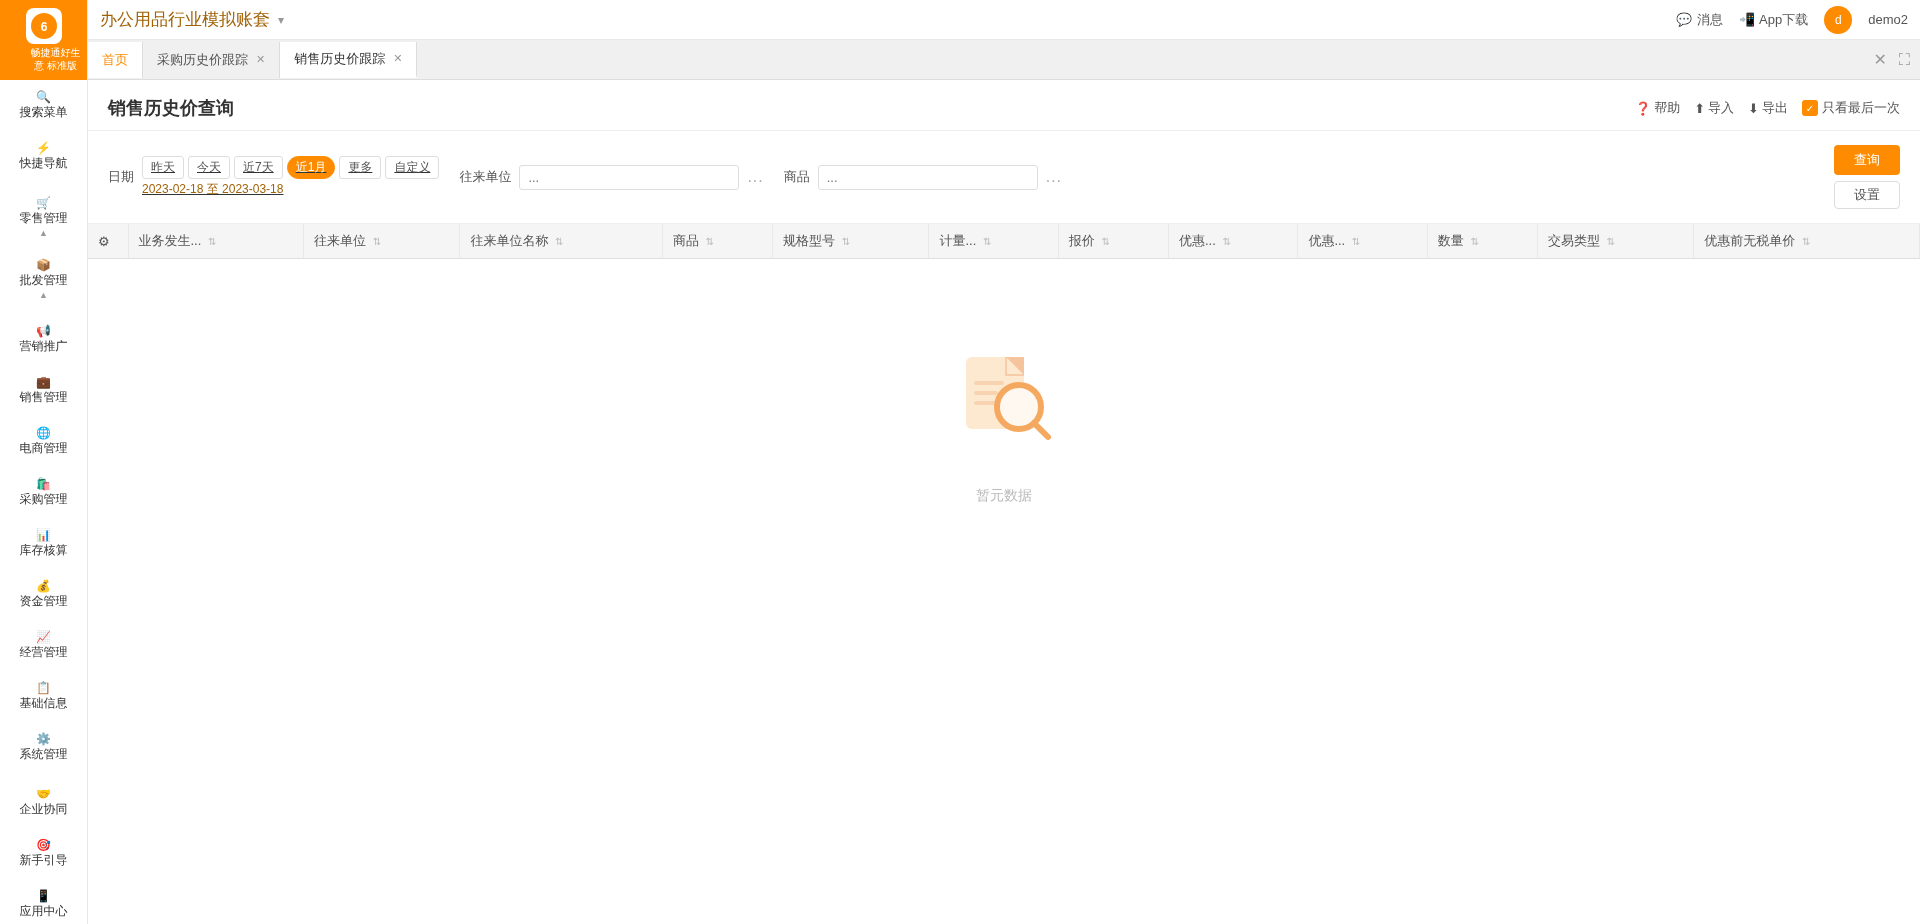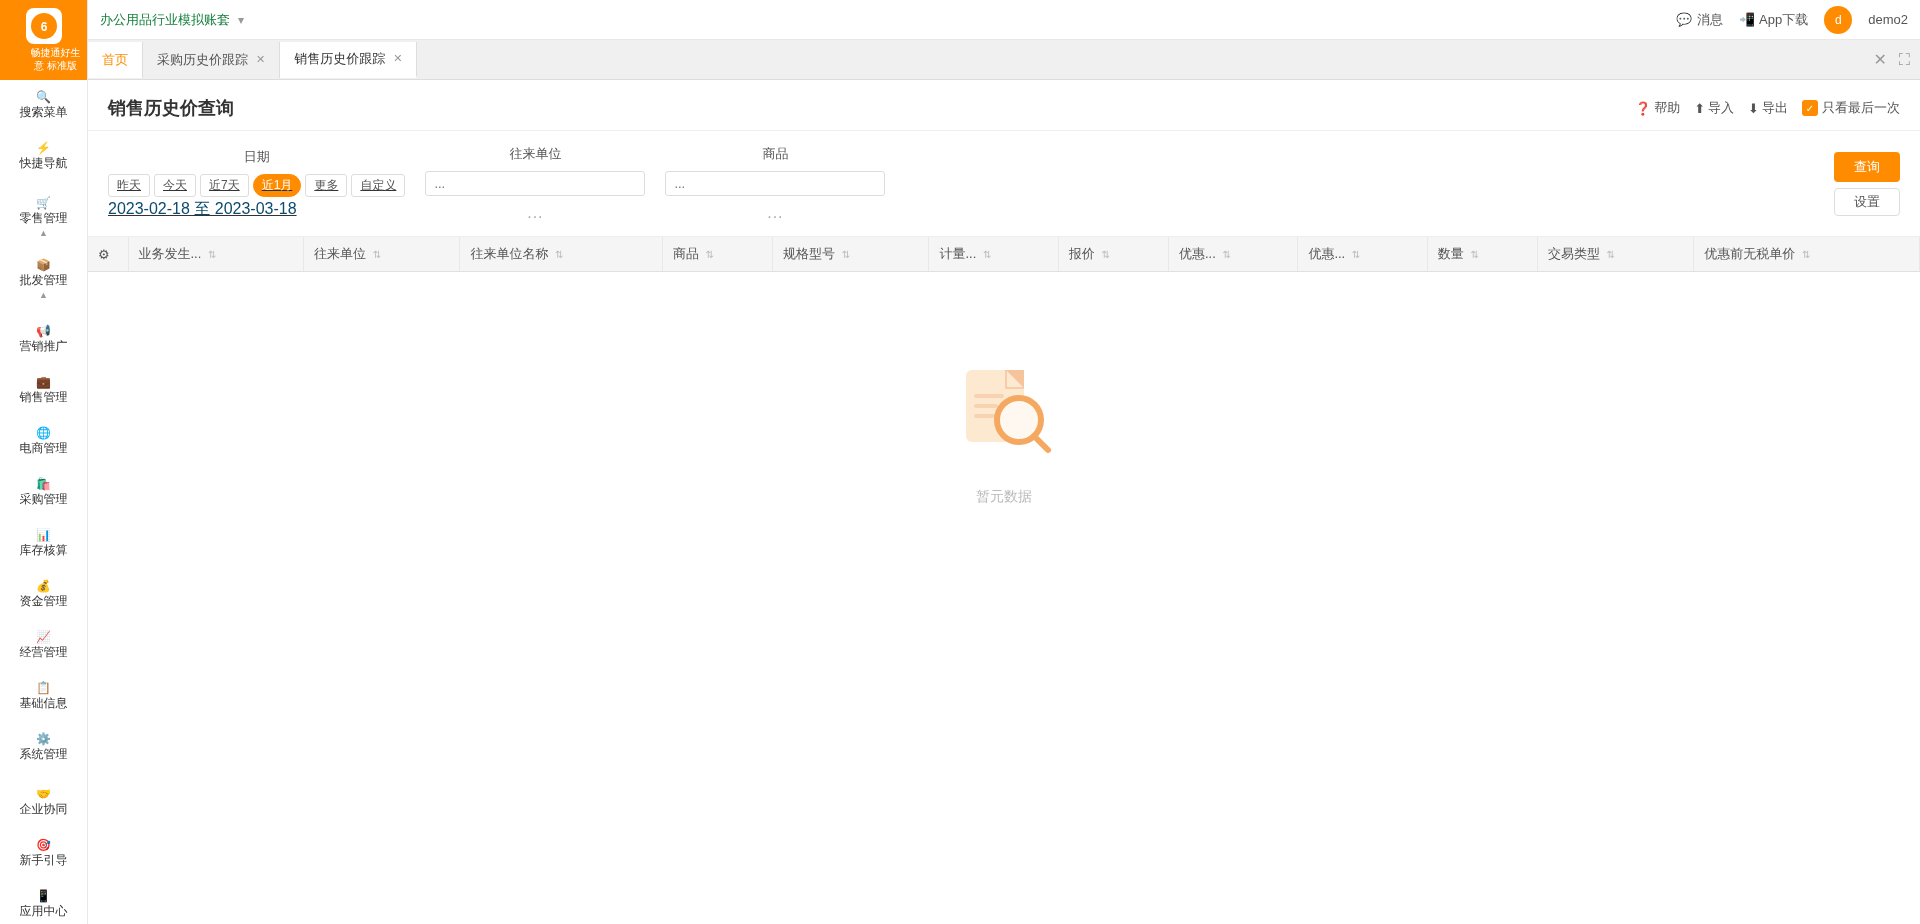--- a/index.html
+++ b/index.html
@@ -14,21 +14,21 @@
     .sidebar-divider { width: 60%; height: 1px; background: #eee; margin: 2px 0; }
     .sidebar-section-item { width: 100%; padding: 10px 4px; display: flex; flex-direction: column; align-items: center; cursor: pointer; color: #333; font-size: 12px; text-align: center; }
     .sidebar-section-item .arrow { font-size: 9px; color: #999; margin-top: 1px; }
 
     
     .main { flex: 1; display: flex; flex-direction: column; height: 924px; overflow: hidden; }
 
     
     .topbar { height: 40px; background: #fff; border-bottom: 1px solid #e8e8e8; display: flex; align-items: center; padding: 0 12px; justify-content: space-between; }
     .topbar-left { display: flex; align-items: center; gap: 8px; }
-    .topbar-title { font-size: 13px; color: #15803d; }
+    .topbar-title { font-size: 17px; color: #a16207; }
     .topbar-dropdown { font-size: 12px; color: #999; cursor: pointer; }
     .topbar-right { display: flex; align-items: center; gap: 16px; font-size: 13px; color: #555; }
     .topbar-right-item { display: flex; align-items: center; gap: 4px; cursor: pointer; }
     .avatar { width: 28px; height: 28px; border-radius: 50%; background: #ff8c00; display: flex; align-items: center; justify-content: center; color: #fff; font-size: 12px; cursor: pointer; }
 
     
     .tabbar { height: 40px; background: #f0f0f0; display: flex; align-items: center; padding: 0 0; border-bottom: 1px solid #ddd; }
     .tab { height: 36px; padding: 0 14px; display: flex; align-items: center; gap: 6px; cursor: pointer; font-size: 13px; color: #555; border-right: 1px solid #ddd; background: #f0f0f0; white-space: nowrap; }
     .tab.home { background: #fff; color: #ff8c00; border-bottom: none; }
     .tab.active { background: #fff; color: #333; border-bottom: 2px solid #fff; }
@@ -36,44 +36,44 @@
     .tabbar-right { margin-left: auto; display: flex; align-items: center; gap: 8px; padding-right: 8px; }
     .tabbar-right-btn { font-size: 16px; color: #999; cursor: pointer; padding: 2px; }
 
     
     .content { flex: 1; background: #fff; overflow: auto; }
     .page-header { padding: 16px 20px 10px 20px; border-bottom: 1px solid #eee; }
     .page-title { font-size: 18px; font-weight: bold; color: #333; }
 
     
     .search-bar { padding: 14px 20px; background: #fff; border-bottom: 1px solid #eee; display: flex; align-items: center; gap: 20px; flex-wrap: wrap; }
-    .search-field { display: flex; align-items: center; gap: 8px; flex-direction: column; }
+    .search-field { display: flex; align-items: center; gap: 8px; }
     .search-label { font-size: 13px; color: #555; white-space: nowrap; }
     .date-filters { display: flex; align-items: center; gap: 4px; }
     .date-btn { padding: 2px 8px; border: 1px solid #ddd; border-radius: 3px; cursor: pointer; font-size: 12px; background: #fff; color: #555; }
     .date-btn.active { background: #ff8c00; color: #fff; border-color: #ff8c00; border-radius: 12px; }
-    .date-range { font-size: 16px; color: #0c4a6e; margin-top: 2px; }
+    .date-range { font-size: 12px; color: #a16207; margin-top: 2px; }
     .date-field-col { display: flex; flex-direction: column; text-decoration: underline; }
     .search-input { border: 1px solid #ddd; border-radius: 3px; padding: 4px 8px; font-size: 13px; width: 200px; color: #333; outline: none; }
     .search-dots { color: #aaa; cursor: pointer; font-size: 16px; letter-spacing: 1px; }
     .btn-query { background: #ff8c00; color: #fff; border: none; border-radius: 4px; padding: 6px 20px; cursor: pointer; font-size: 13px; }
     .btn-settings { background: #fff; color: #555; border: 1px solid #ddd; border-radius: 4px; padding: 4px 16px; cursor: pointer; font-size: 13px; }
     .checkbox-icon { width: 16px; height: 16px; border: 2px solid #ff8c00; border-radius: 3px; background: #ff8c00; display: flex; align-items: center; justify-content: center; color: #fff; font-size: 10px; }
 
     
     .table-wrapper { overflow-x: auto; padding: 0 0; }
     table { width: 100%; border-collapse: collapse; font-size: 13px; }
     thead tr { background: #f5f5f5; }
     thead th { padding: 8px 10px; border-bottom: 1px solid #e0e0e0; border-right: 1px solid #e8e8e8; text-align: left; font-weight: normal; color: #555; white-space: nowrap; cursor: pointer; user-select: none; }
     thead th .sort-arrows { font-size: 10px; color: #bbb; margin-left: 3px; }
 
     
     .empty-state { display: flex; flex-direction: column; align-items: center; justify-content: center; padding: 80px 20px; }
     .empty-img { width: 120px; height: 120px; position: relative; }
-    .empty-text { font-size: 14px; color: #bbb; margin-top: 16px; }
+    .empty-text { font-size: 14px; color: #bbb; margin-top: 28px; }
   </style>
 </head>
 <body>
 
 <div class="sidebar">
   <div class="sidebar-logo">
     <div class="logo-icon">
       <svg viewBox="0 0 28 28" fill="none">
         <circle cx="14" cy="14" r="13" fill="#ff8c00"></circle>
         <text x="14" y="19" text-anchor="middle" fill="#fff" font-size="12" font-weight="bold">6</text>

